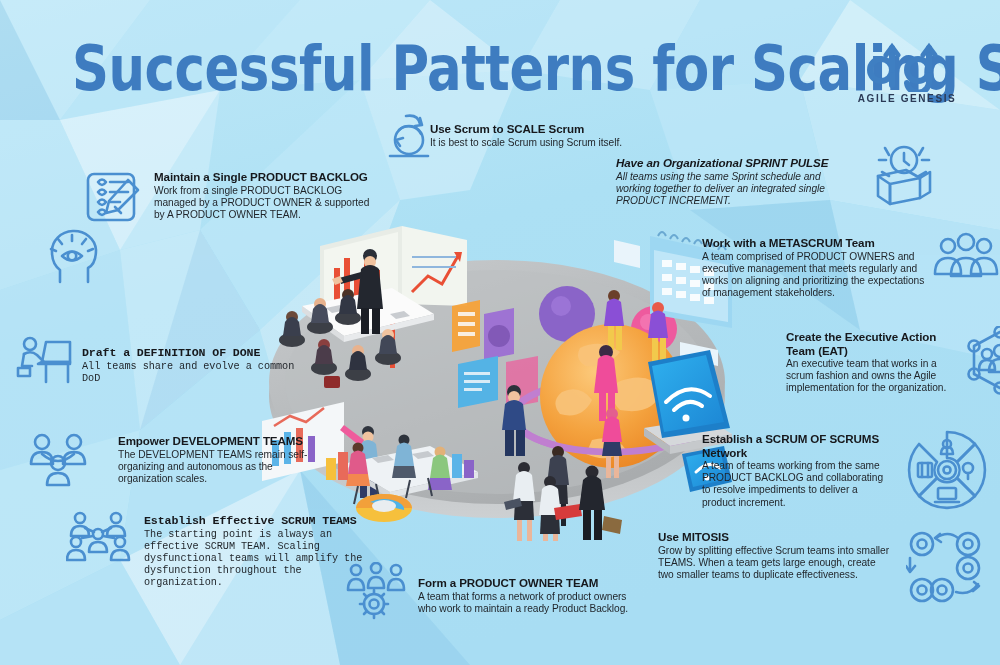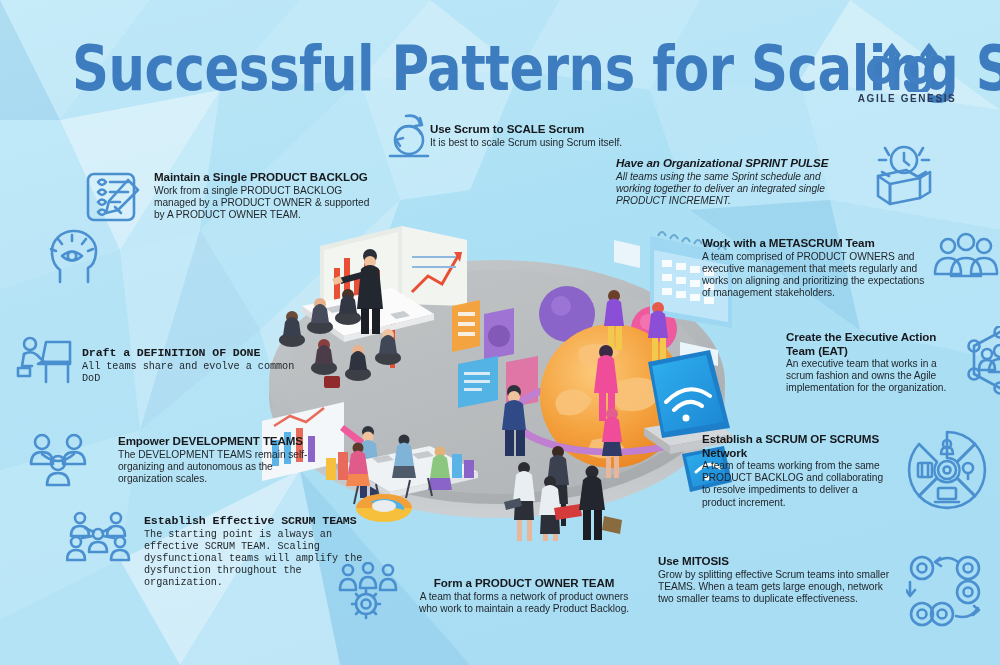--- a/index.html
+++ b/index.html
@@ -559,21 +559,21 @@
         <path d="M16 28 l11 -2"></path>
           <path d="M48 28 l-11 -2"></path>
       </svg>
     </span>
     <span class="txt" style="left:78px;top:6px;width:232px;font-family:Liberation Mono, monospace;">
       <h3>Establish Effective SCRUM TEAMS</h3>
       <p>The starting point is always an effective SCRUM TEAM. Scaling dysfunctional teams will amplify the dysfunction throughout the organization.</p>
     </span>
   </div>
 
-  <div class="block" style="left:336px;top:562px;width:300px;height:70px;text-align:center;">
+  <div class="block" style="left:344px;top:562px;width:300px;height:70px;">
     <span class="icon" style="left:0;top:0;width:66px;height:60px;">
       <svg class="ic" viewBox="0 0 66 60" width="66" height="60" fill="none" stroke="#4a8fd0" stroke-width="2.6" stroke-linecap="round" stroke-linejoin="round">
         <circle cx="12" cy="8" r="5"></circle>
           <path d="M4 28 q0 -11 8 -11 q8 0 8 11z"></path>
         <circle cx="32" cy="6" r="5"></circle>
           <path d="M24 26 q0 -11 8 -11 q8 0 8 11z"></path>
         <circle cx="52" cy="8" r="5"></circle>
           <path d="M44 28 q0 -11 8 -11 q8 0 8 11z"></path>
         <circle cx="30" cy="42" r="10"></circle>
           <circle cx="30" cy="42" r="4.5"></circle>
@@ -693,24 +693,24 @@
           <path d="M31 74 h24"></path>
         <rect x="14" y="35" width="14" height="14" rx="1.5"></rect>
           <path d="M18 35 v14"></path>
           <path d="M24 35 v14"></path>
         <circle cx="64" cy="40" r="5"></circle>
           <path d="M64 46 v5"></path>
       </svg>
     </span>
   </div>
 
-  <div class="block" style="left:658px;top:530px;width:340px;height:76px;margin-top:24px;">
+  <div class="block" style="left:658px;top:530px;width:340px;height:76px;">
     <span class="txt" style="left:0;top:0;width:232px;">
       <h3>Use MITOSIS</h3>
-      <p>Grow by splitting effective Scrum teams into smaller TEAMS. When a team gets large enough, network two smaller teams to duplicate effectiveness.</p>
+      <p>Grow by splitting effective Scrum teams into smaller TEAMS. When a team gets large enough, create two smaller teams to duplicate effectiveness.</p>
     </span>
     <span class="icon" style="left:248px;top:0;width:90px;height:74px;">
       <svg class="ic" viewBox="0 0 90 74" width="90" height="74" fill="none" stroke="#4a8fd0" stroke-width="2.6" stroke-linecap="round" stroke-linejoin="round">
         <circle cx="16" cy="14" r="11"></circle>
           <circle cx="16" cy="14" r="4.5"></circle>
         <circle cx="62" cy="14" r="11"></circle>
           <circle cx="62" cy="14" r="4.5"></circle>
         <circle cx="62" cy="38" r="11"></circle>
           <circle cx="62" cy="38" r="4.5"></circle>
         <circle cx="16" cy="60" r="11"></circle>

